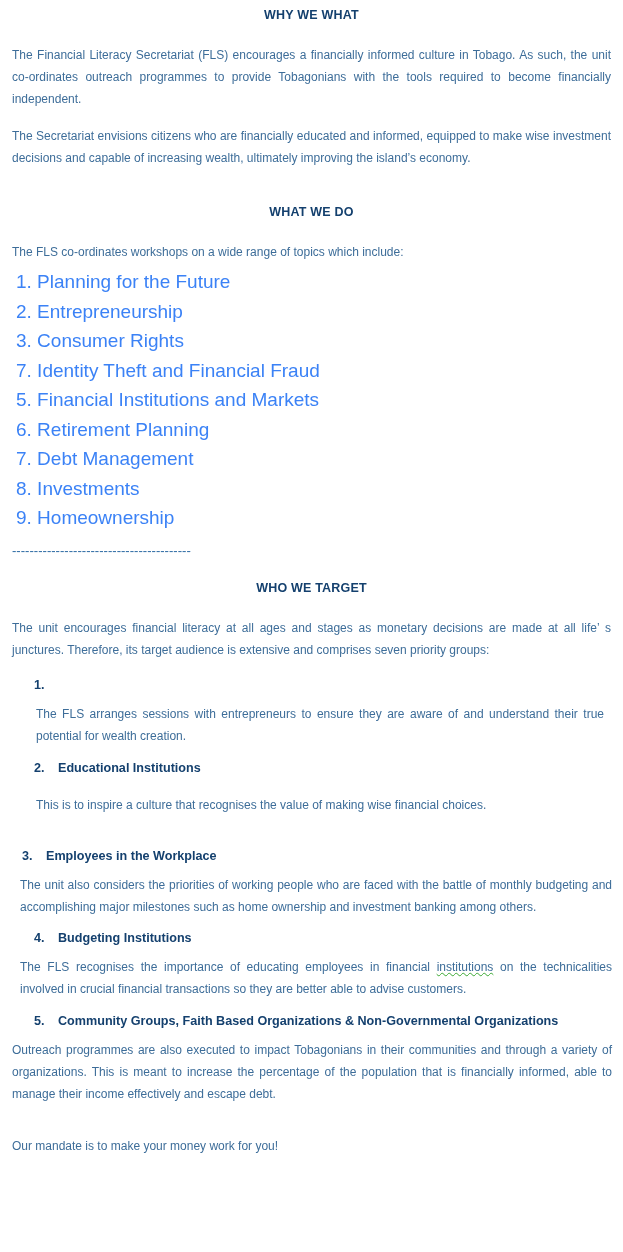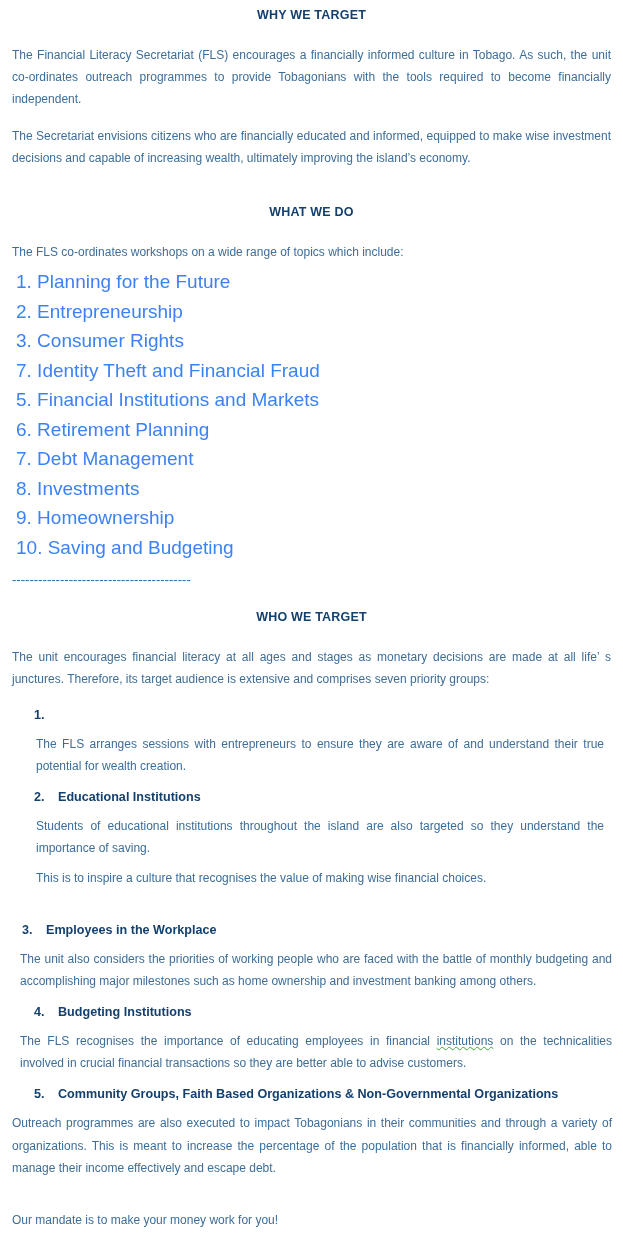--- a/index.html
+++ b/index.html
@@ -124,21 +124,21 @@
   .sp-30 { height: 30px; }
   .sp-36 { height: 36px; }
 </style>
 </head>
 <body>
 
 <div class="page">
 
   <div class="sp-8"></div>
 
-  <div class="section-heading">WHY WE TARGET</div>
+  <div class="section-heading">WHY WE WHAT</div>
 
   <div class="sp-22"></div>
 
   <p class="para">The Financial Literacy Secretariat (FLS) encourages a financially informed culture in Tobago. As such, the unit co-ordinates outreach programmes to provide Tobagonians with the tools required to become financially independent.</p>
 
   <div class="sp-14"></div>
 
   <p class="para">The Secretariat envisions citizens who are financially educated and informed, equipped to make wise investment decisions and capable of increasing wealth, ultimately improving the island’s economy.</p>
 
   <div class="sp-36"></div>
@@ -154,21 +154,20 @@
   <ul class="topic-list">
     <li>1. Planning for the Future</li>
     <li>2. Entrepreneurship</li>
     <li>3. Consumer Rights</li>
     <li>7. Identity Theft and Financial Fraud</li>
     <li>5. Financial Institutions and Markets</li>
     <li>6. Retirement Planning</li>
     <li>7. Debt Management</li>
     <li>8. Investments</li>
     <li>9. Homeownership</li>
-    <li>10. Saving and Budgeting</li>
   </ul>
 
   <div class="sp-6"></div>
 
   <div class="dash-divider">-----------------------------------------</div>
 
   <div class="sp-22"></div>
 
   <div class="section-heading">WHO WE TARGET</div>
 
@@ -184,21 +183,20 @@
   <div class="sp-8"></div>
   <p class="para gbody-indent">The FLS arranges sessions with entrepreneurs to ensure they are aware of and understand their true potential for wealth creation.</p>
 
   <div class="sp-10"></div>
 
   <div class="group-heading indent-34">
     <span class="num">2.</span>
     <span class="gtext">Educational Institutions</span>
   </div>
   <div class="sp-8"></div>
-  <p class="para gbody-indent">Students of educational institutions throughout the island are also targeted so they understand the importance of saving.</p>
   <div class="sp-8"></div>
   <p class="para no-justify gbody-indent"> This is to inspire a culture that recognises the value of making wise financial choices.</p>
 
   <div class="sp-30"></div>
 
   <div class="group-heading indent-22">
     <span class="num">3.</span>
     <span class="gtext">Employees in the Workplace</span>
   </div>
   <div class="sp-8"></div>

